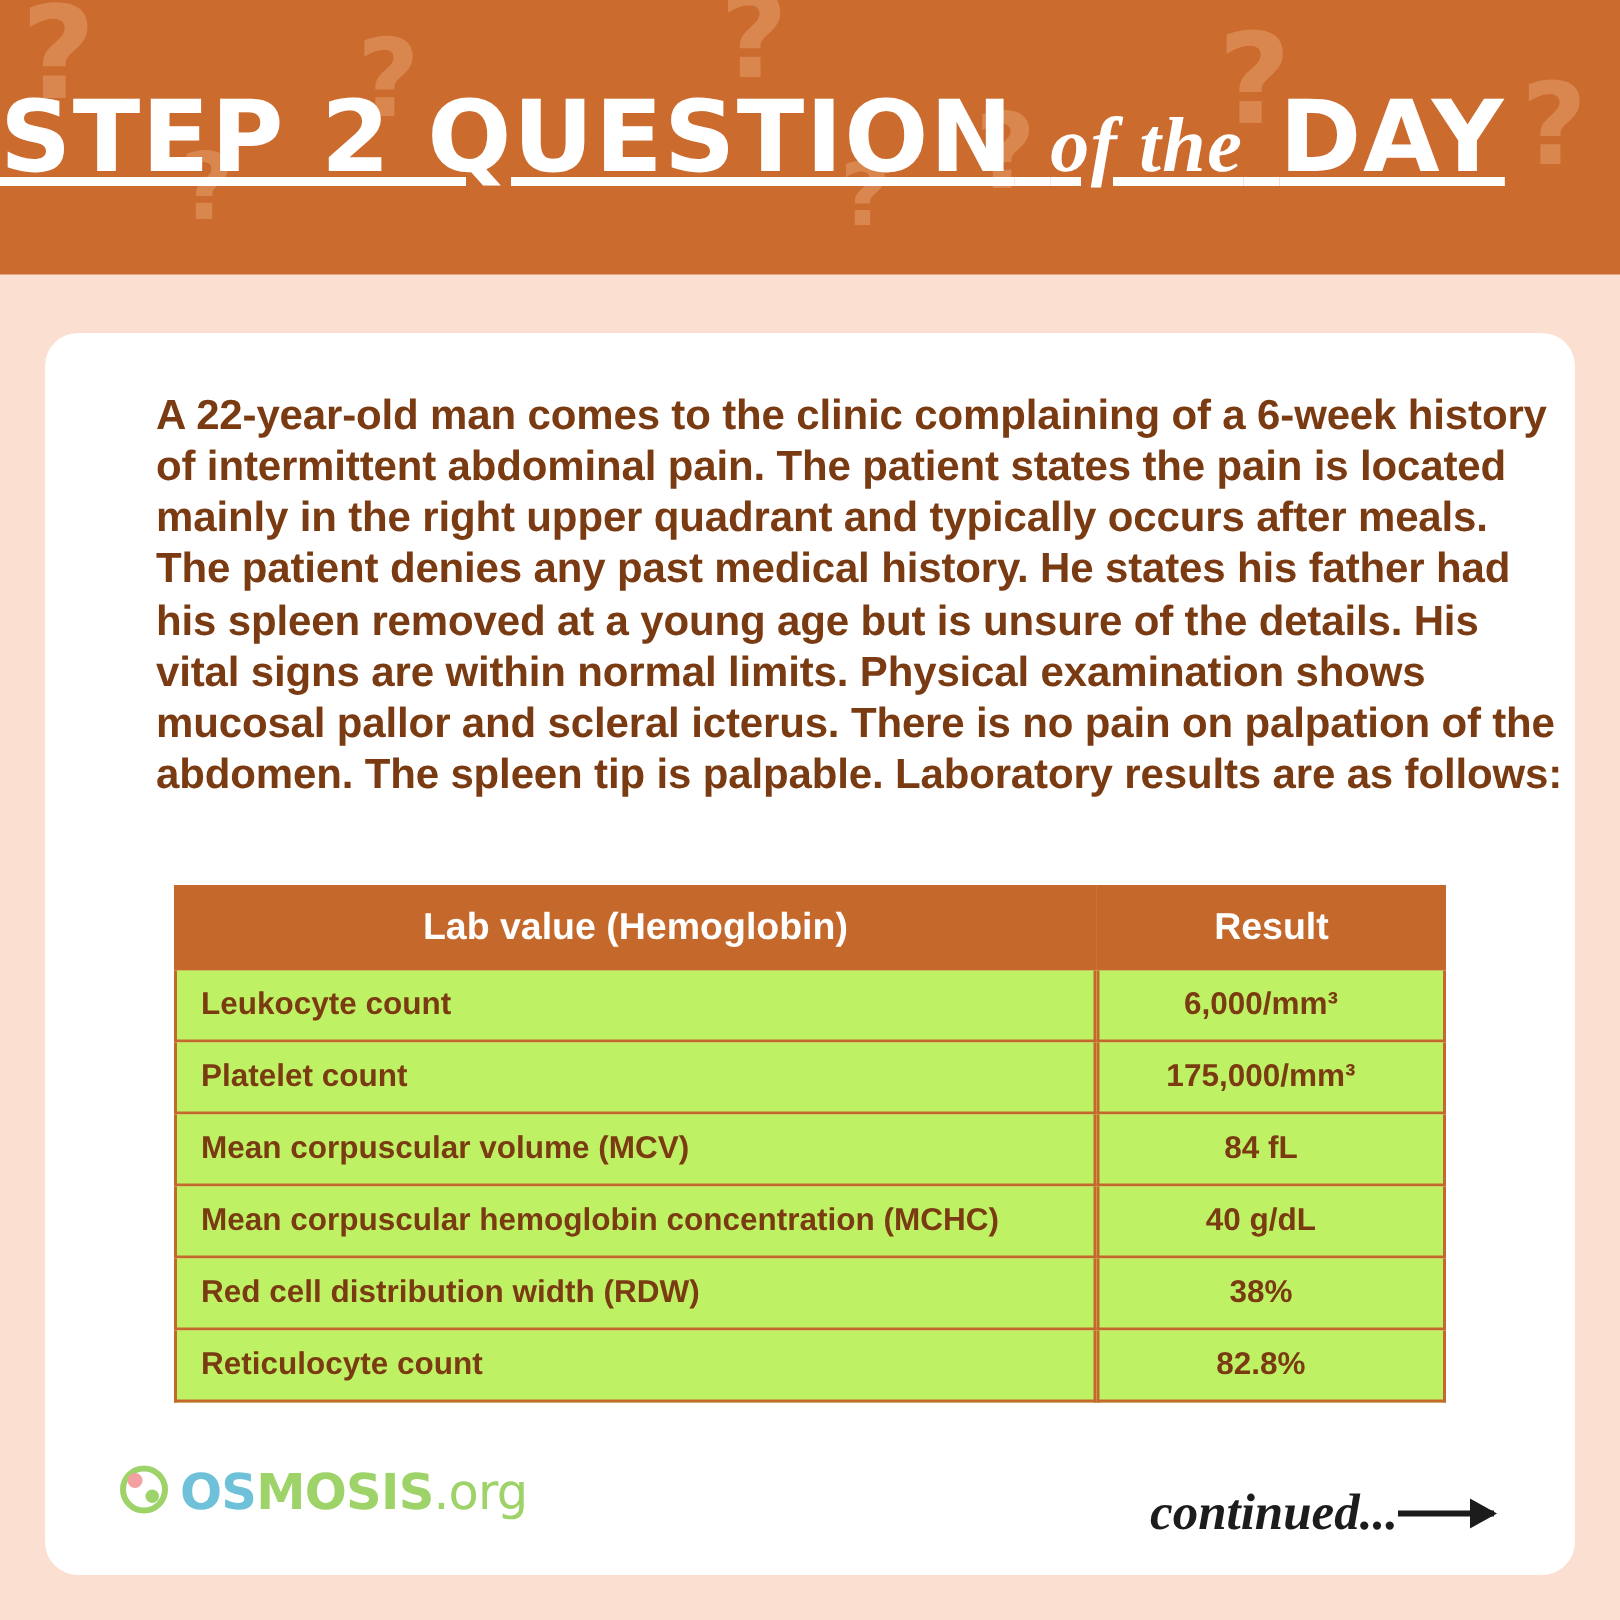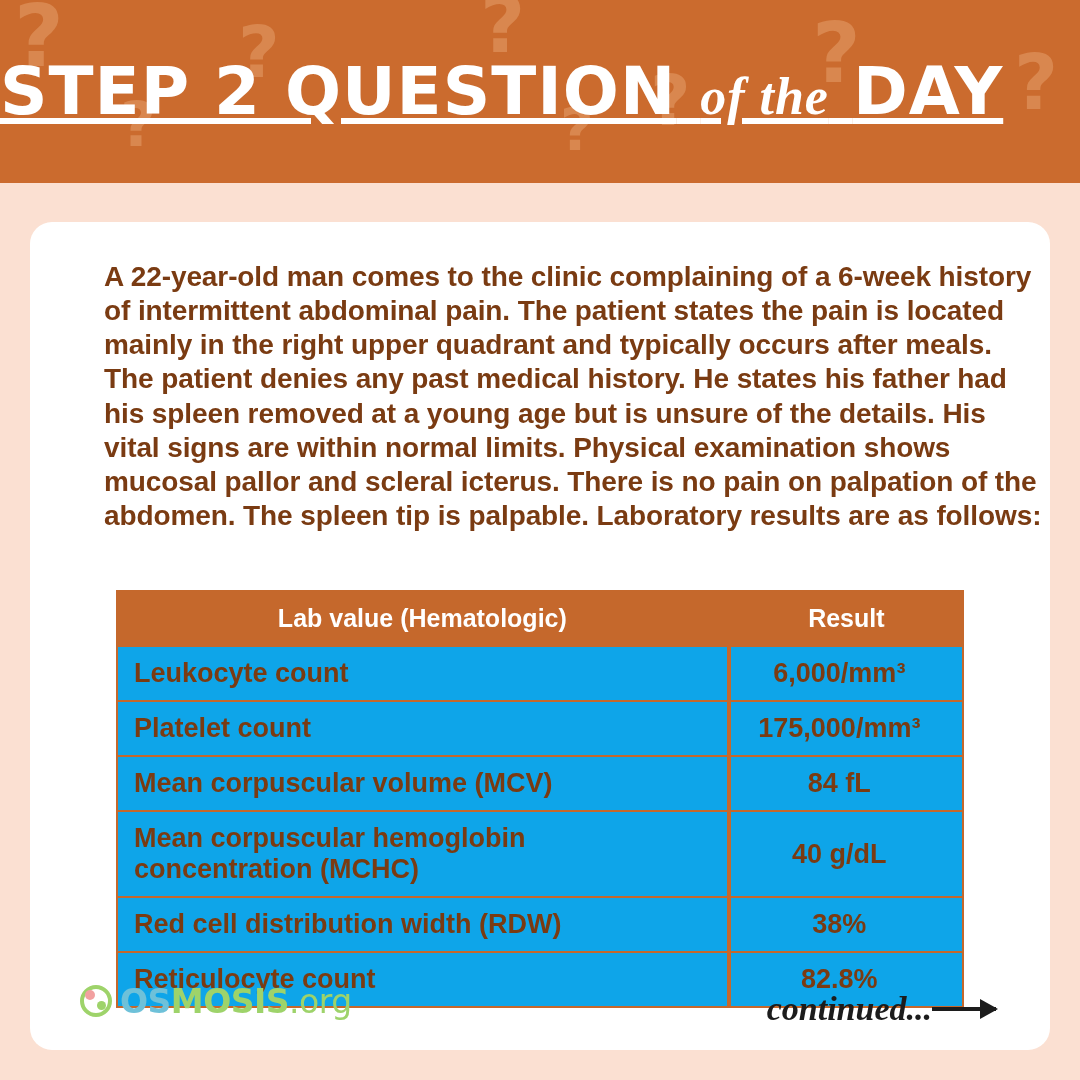--- a/index.html
+++ b/index.html
@@ -112,36 +112,36 @@
     text-align: center;
   }
   .lab-table th.col-name { width: 632px; }
   .lab-table th.col-result { width: 216px; }
   .lab-table td {
     border: 2px solid #c5682c;
     border-top: 0;
     padding: 11px 16px;
     color: #7a3b12;
     font-weight: 600;
-    font-size: 27px;
-    background: #0ea5e9;
+    font-size: 21px;
+    background: #bef264;
   }
   .lab-table td.result {
     text-align: center;
     padding-left: 6px;
     padding-right: 20px;
   }
 
   
   .logo {
     position: absolute;
     left: 48px;
-    bottom: 22px;
+    bottom: 36px;
     display: flex;
-    align-items: flex-start;
+    align-items: flex-end;
     height: 46px;
   }
   .logo-mark {
     width: 40px;
     height: 40px;
     position: relative;
     margin-right: 2px;
   }
   .logo-mark .ring {
     position: absolute;
@@ -229,21 +229,21 @@
     </div>
   </div>
 
   <div class="card">
 
     <div class="vignette">A 22-year-old man comes to the clinic complaining of a 6-week history of intermittent abdominal pain. The patient states the pain is located mainly in the right upper quadrant and typically occurs after meals. The patient denies any past medical history. He states his father had his spleen removed at a young age but is unsure of the details. His vital signs are within normal limits. Physical examination shows mucosal pallor and scleral icterus. There is no pain on palpation of the abdomen. The spleen tip is palpable. Laboratory results are as follows:</div>
 
     <table class="lab-table">
       <thead>
         <tr>
-          <th class="col-name">Lab value (Hematologic)</th>
+          <th class="col-name">Lab value (Hemoglobin)</th>
           <th class="col-result">Result</th>
         </tr>
       </thead>
       <tbody>
         <tr>
           <td>Leukocyte count</td>
           <td class="result">6,000/mm³</td>
         </tr>
         <tr>
           <td>Platelet count</td>

